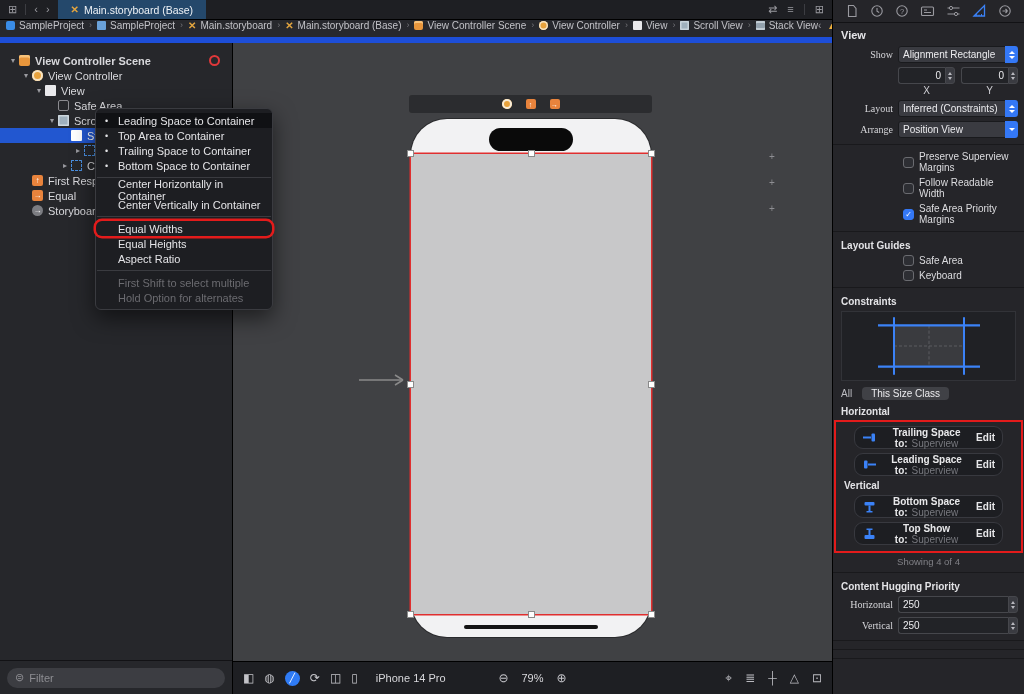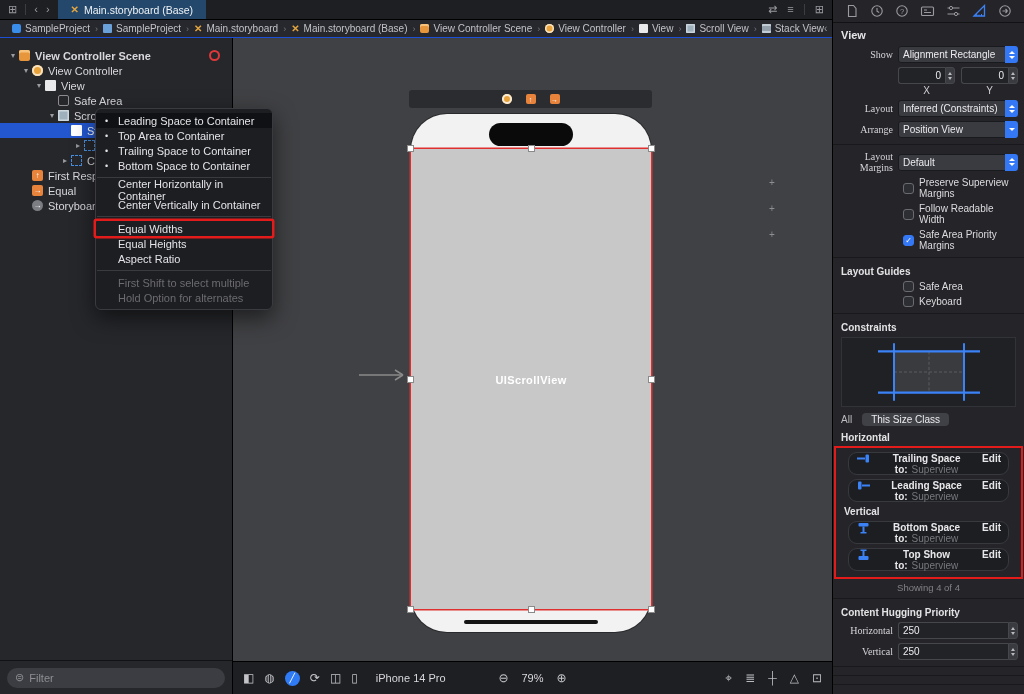--- a/index.html
+++ b/index.html
@@ -8,21 +8,21 @@
        -webkit-font-smoothing:antialiased;}
   
   .main{width:832px;display:flex;flex-direction:column;min-width:0;}
   .tabbar{height:19px;background:#1e1f23;display:flex;align-items:center;border-bottom:1px solid #000;flex:none;}
   .tb-left{display:flex;align-items:center;gap:8px;padding:0 6px 0 8px;color:#9a9aa0;}
   .tb-div{width:1px;height:11px;background:#3c3d42;}
   .tb-ic{font-size:11px;line-height:1;color:#9a9aa0;}
   .tab{display:flex;align-items:center;gap:5px;background:#24486b;height:100%;padding:0 13px;margin-left:2px;color:#eef2f6;font-size:10.5px;}
   .sb-x{color:#e3a53f;font-weight:bold;font-size:10px;}
   .tb-right{margin-left:auto;display:flex;align-items:center;gap:10px;padding-right:8px;color:#9a9aa0;}
-  .jumpbar{height:17px;background:#27282d;display:flex;align-items:center;padding:0 12px;border-bottom:1px solid #1d4ed8;font-size:10px;color:#c2c2c7;white-space:nowrap;overflow:hidden;flex:none;}
+  .jumpbar{height:17px;background:#27282d;display:flex;align-items:flex-start;padding:0 6px;border-bottom:6px solid #1d4ed8;font-size:10px;color:#c2c2c7;white-space:nowrap;overflow:hidden;flex:none;}
   .jitem{display:flex;align-items:center;gap:4px;flex:none;}
   .jc{color:#737378;margin:0 5px;font-size:9px;}
   .mini{width:9px;height:9px;border-radius:2px;flex:none;display:inline-block;}
   .mi-app{background:#3a8de8;}
   .mi-folder{background:#6aa1d8;border-radius:1px;}
   .mi-scene{background:#e8963c;box-shadow:inset 0 2px 0 #f7c27a;}
   .mi-vc{background:#e8a23c;border-radius:50%;box-shadow:inset 0 0 0 1.5px #f6e3c3;}
   .mi-view{background:#e9e9ec;border-radius:1px;}
   .mi-scroll{background:#9fb0bd;border-radius:1px;box-shadow:inset 0 0 0 1.5px #c9d4dc;}
   .mi-stack{background:#93a1ad;border-radius:1px;box-shadow:inset 0 2px 0 #c2ccd4, inset 0 -2px 0 #c2ccd4;}
@@ -74,21 +74,21 @@
   .zoompct{color:#d8d8dc;font-size:11px;}
   .cb-right{margin-left:auto;display:flex;align-items:center;gap:13px;color:#b9b9bf;font-size:12px;}
   
   .menu{position:absolute;left:95px;top:108px;width:176px;background:#1d1e22;border:1px solid #3a3b40;border-radius:6px;
         box-shadow:0 8px 22px rgba(0,0,0,.55);padding:4px 0;z-index:40;font-size:11px;color:#e4e4e7;}
   .mitem{height:15px;display:flex;align-items:center;padding:0 10px 0 22px;position:relative;}
   .mitem.first{background:#101114;}
   .mitem .bullet{position:absolute;left:9px;font-size:9px;color:#e4e4e7;}
   .mitem.hint{color:#6b6b70;}
   .msep{height:1px;background:#3a3b40;margin:4px 1px;}
-  .mitem.annotated{box-shadow:0 0 0 2.5px #e31b1b;border-radius:1px;}
+  .mitem.annotated{box-shadow:0 0 0 2.5px #e31b1b;border-radius:6px;}
   
   .inspector{width:191px;background:#252529;border-left:1px solid #000;display:flex;flex-direction:column;font-size:10px;flex:none;}
   .istrip{height:22px;display:flex;align-items:center;justify-content:space-around;padding:0 6px;border-bottom:1px solid #121215;flex:none;}
   .ins-title{font-weight:bold;color:#e6e6e9;font-size:11px;margin:6px 8px 3px;}
   .irow{display:flex;align-items:center;margin:2px 6px 2px 0;position:relative;}
   .ilabel{width:60px;text-align:right;margin-right:5px;color:#d6d6da;flex:none;font-size:10px;font-family:Liberation Serif, serif;}
   .popup{flex:1;height:15px;background:#3a3b41;border:1px solid #191a1d;border-radius:3px;display:flex;align-items:center;padding:0 4px;position:relative;color:#ececef;}
   .popup .val{overflow:hidden;white-space:nowrap;padding-right:12px;}
   .cap{position:absolute;right:-1px;top:-1px;bottom:-1px;width:13px;background:#3478f6;border-radius:0 3px 3px 0;display:flex;flex-direction:column;align-items:center;justify-content:center;gap:2px;}
   .cap .u{width:0;height:0;border-left:3px solid transparent;border-right:3px solid transparent;border-bottom:3px solid #fff;}
@@ -106,21 +106,21 @@
   .chk{width:11px;height:11px;border:1px solid #6a6b70;border-radius:3px;background:#2d2e33;flex:none;display:flex;align-items:center;justify-content:center;font-size:8px;color:#fff;box-sizing:border-box;}
   .chk.on{background:#3478f6;border-color:#3478f6;}
   .plusmark{position:absolute;left:-64px;top:0px;color:#8e8e93;font-size:10px;}
   .idiv{height:1px;background:#19191c;margin:4px 0;}
   .stitle{font-weight:bold;color:#e3e3e6;margin:4px 8px 2px;font-size:10px;}
   .diagram{margin:2px 8px;background:#202125;border:1px solid #323338;height:68px;position:relative;}
   .seg{display:flex;align-items:center;margin:4px 8px 2px;gap:10px;}
   .seg-all{color:#bdbdc2;}
   .seg-pill{background:#404146;border-radius:4px;padding:1px 9px;color:#ececef;}
   .redwrap{border:2.5px solid #e31b1b;margin:1px 1px;padding:0px 0 2px;}
-  .crow{height:21px;background:#1d1e22;border:1px solid #38393f;border-radius:9px;margin:4px 12px;display:flex;padding:0 7px;}
+  .crow{height:21px;background:#1d1e22;border:1px solid #38393f;border-radius:9px;margin:4px 18px;display:flex;align-items:center;padding:0 7px;}
   .crow .cicon{width:15px;flex:none;}
   .crow .cmid{flex:1;text-align:center;}
   .crow .clabel{font-weight:bold;color:#e8e8ea;}
   .crow .cvalue{color:#77787e;margin-left:4px;}
   .crow .cedit{color:#e8e8ea;font-weight:bold;flex:none;}
   .showing{text-align:center;color:#808086;margin:2px 0 1px;font-size:9.5px;}
   .strip-svg{display:block;}
 </style>
 </head>
 <body>
@@ -277,21 +277,20 @@
         </div>
 
         <svg class="entryarrow" viewBox="0 0 52 14">
           <line x1="0" y1="7" x2="44" y2="7" stroke="#8a8a8a" stroke-width="1.5"></line>
           <path d="M44 7 L36 2 M44 7 L36 12" stroke="#8a8a8a" stroke-width="1.5" fill="none"></path>
         </svg>
 
         <div class="phone">
           <div class="island"></div>
           <div class="scrollarea">
-            <div class="sv-label">UIScrollView</div>
             <span class="handle" style="left:-4px;top:-4px"></span>
             <span class="handle" style="left:50%;top:-4px;margin-left:-3px"></span>
             <span class="handle" style="right:-4px;top:-4px"></span>
             <span class="handle" style="left:-4px;top:50%;margin-top:-3px"></span>
             <span class="handle" style="right:-4px;top:50%;margin-top:-3px"></span>
             <span class="handle" style="left:-4px;bottom:-4px"></span>
             <span class="handle" style="left:50%;bottom:-4px;margin-left:-3px"></span>
             <span class="handle" style="right:-4px;bottom:-4px"></span>
           </div>
           <div class="homebar"></div>
@@ -455,30 +454,20 @@
       <div class="popup">
         <span class="val">Position View</span>
         <span class="cap single">
             <i class="d"></i>
           </span>
       </div>
     </div>
 
     <div class="idiv"></div>
 
-    <div class="irow">
-      <span class="ilabel">Layout Margins</span>
-      <div class="popup">
-        <span class="val">Default</span>
-        <span class="cap">
-            <i class="u"></i>
-            <i class="d"></i>
-          </span>
-      </div>
-    </div>
     <div class="chkrow">
       <span class="plusmark">+</span>
       <span class="chk"></span>
       <span>Preserve Superview Margins</span>
     </div>
     <div class="chkrow">
       <span class="plusmark">+</span>
       <span class="chk"></span>
       <span>Follow Readable Width</span>
     </div>

